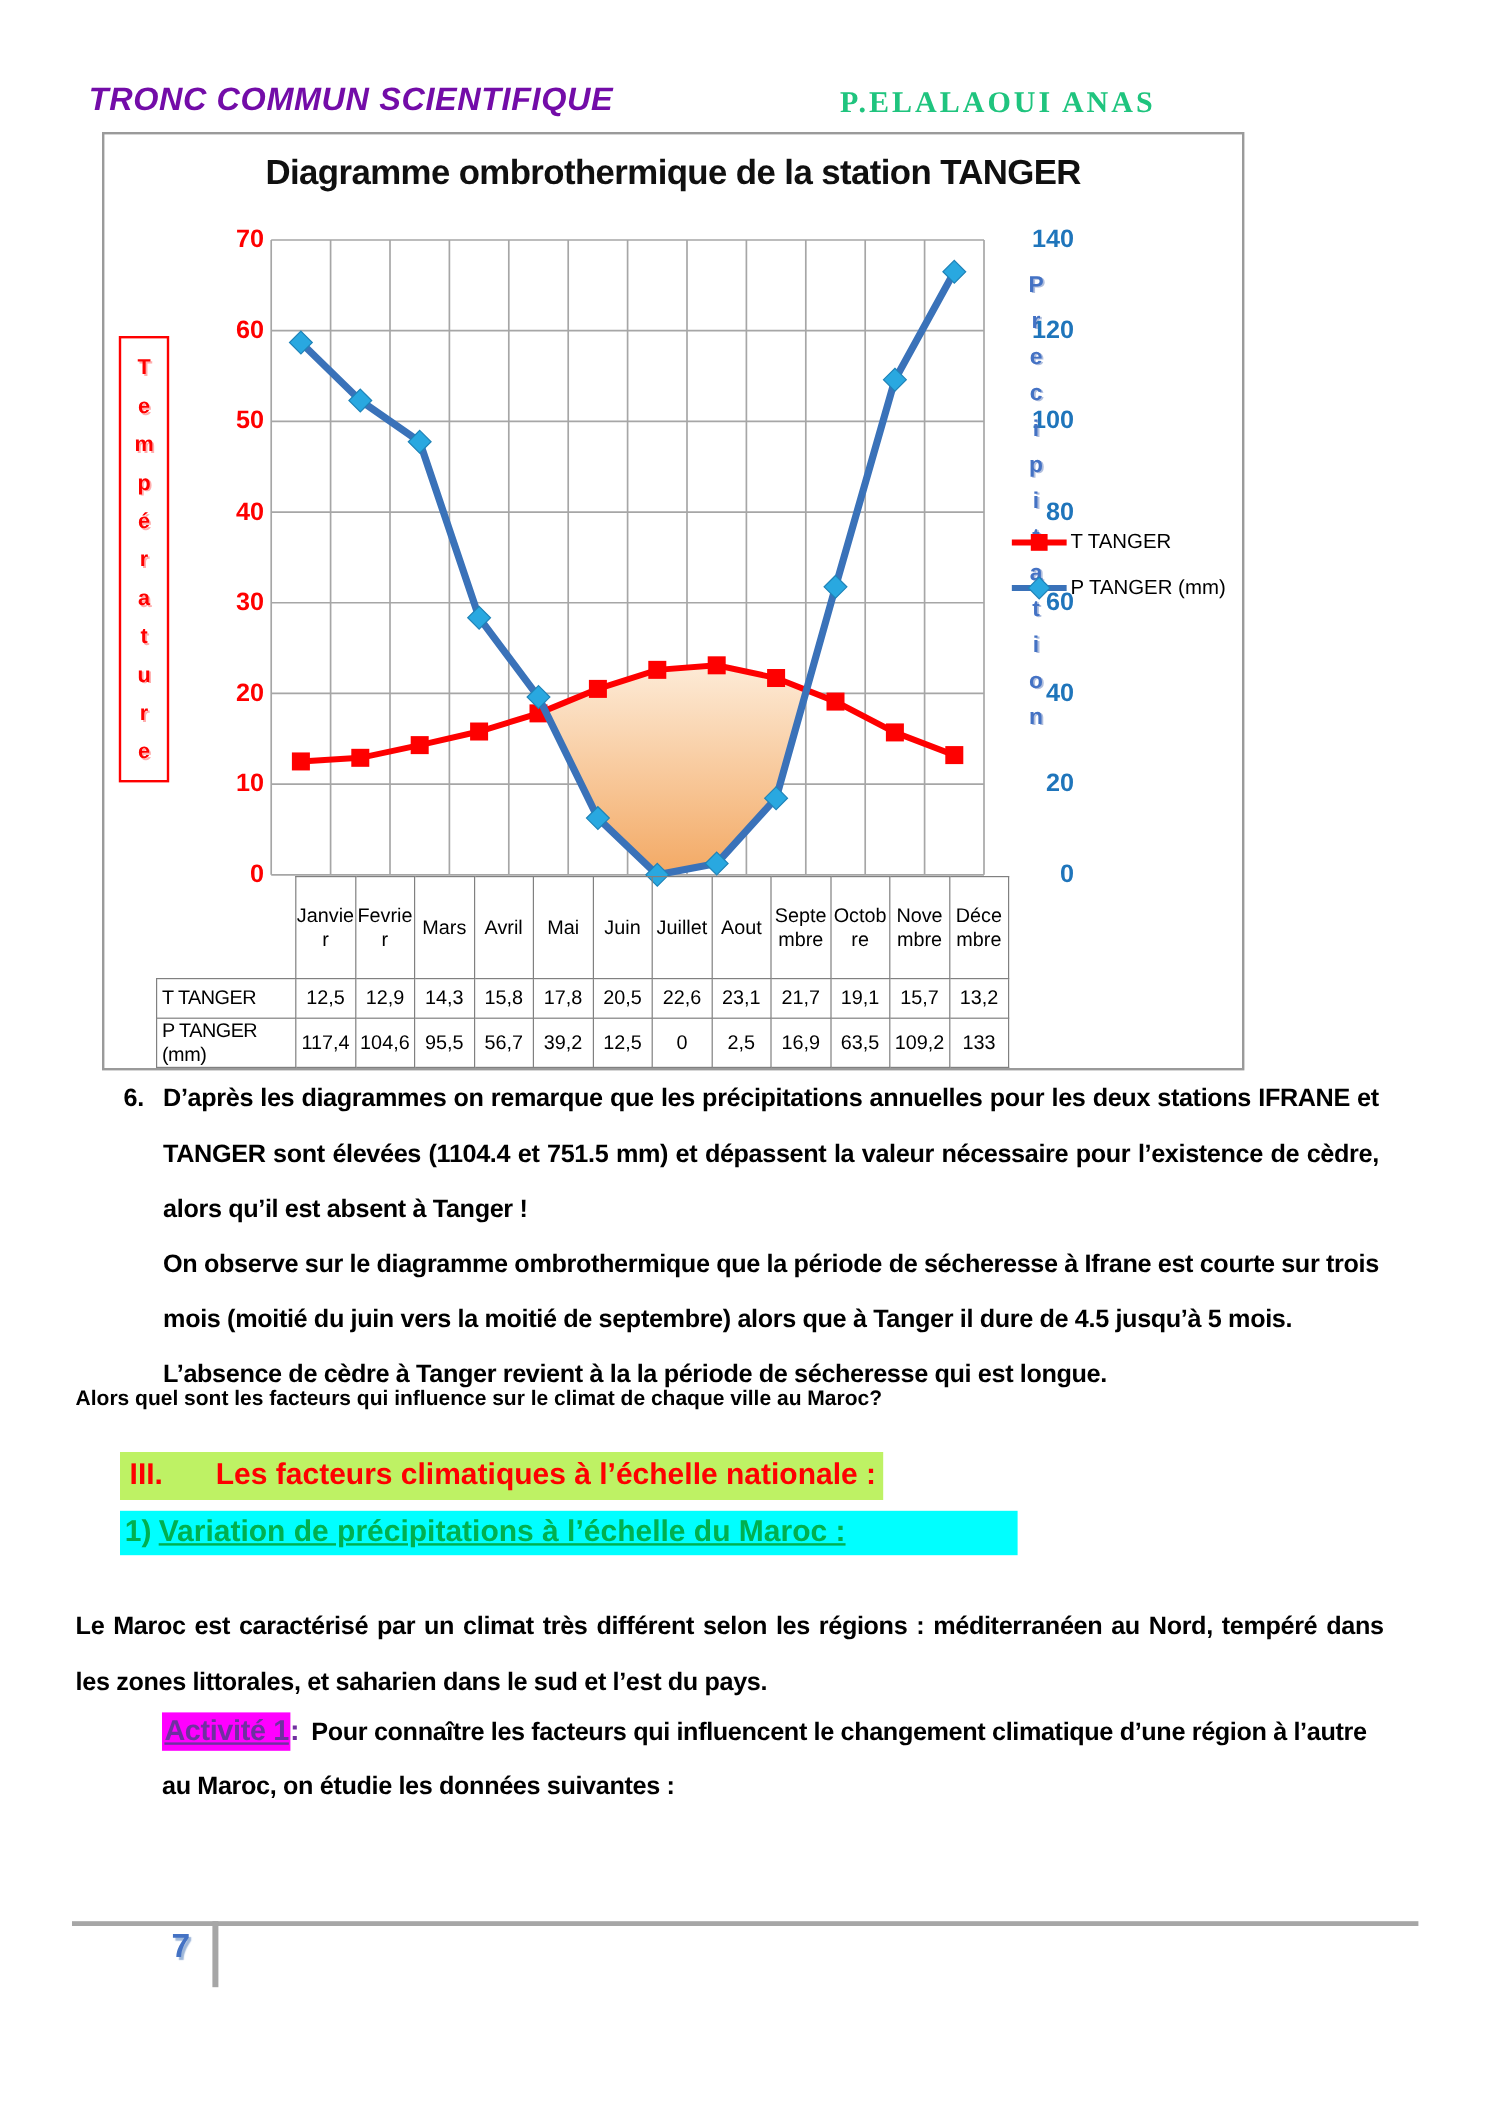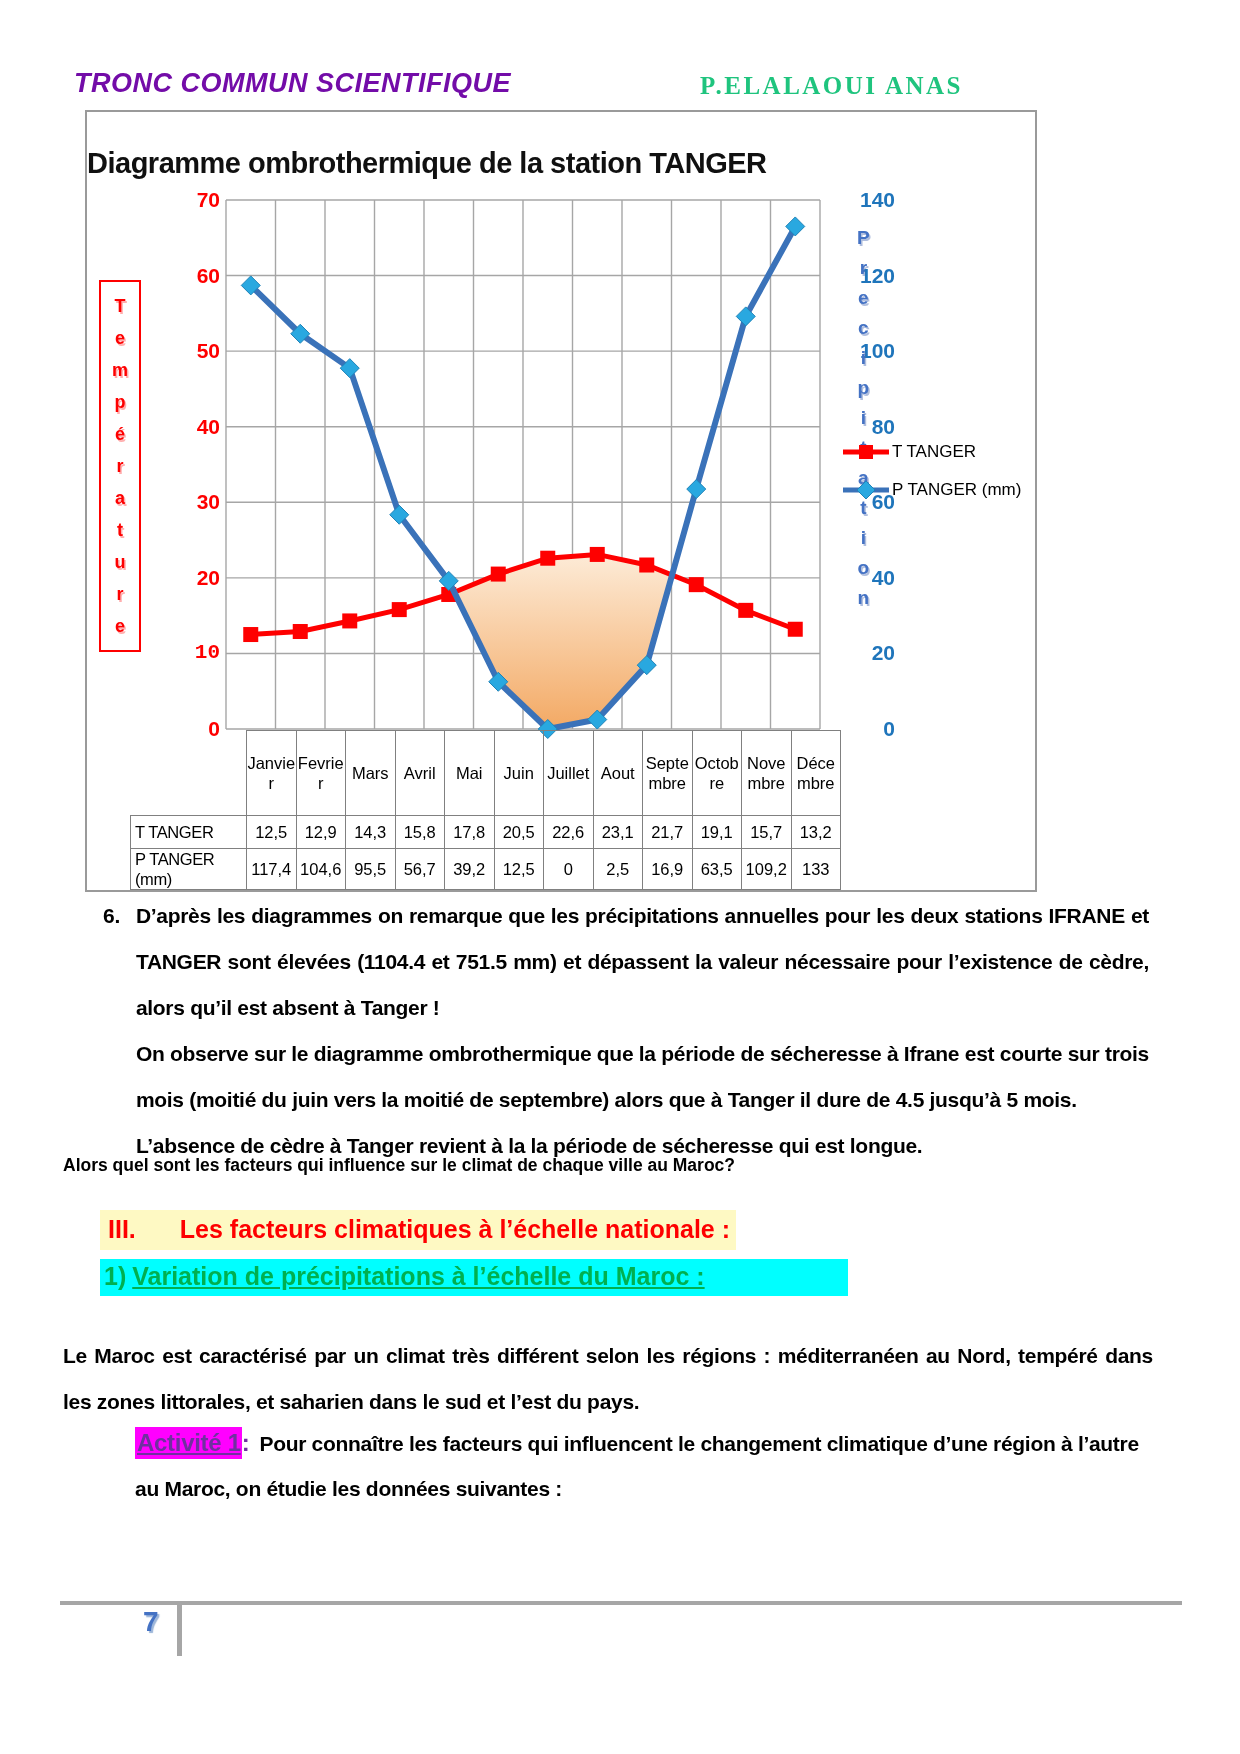--- a/index.html
+++ b/index.html
@@ -8,22 +8,22 @@
 
   
   .hdr-left{position:absolute;left:74px;top:68px;font-size:27px;font-weight:bold;
             font-style:italic;color:#730CA8;letter-spacing:0.5px;}
   .hdr-right{position:absolute;left:700px;top:72px;font-size:25px;font-weight:bold;
              color:#1FC47E;letter-spacing:2.5px;font-family:Liberation Serif, serif;}
 
   
   .chart-box{position:absolute;left:85px;top:110px;width:948px;height:778px;
              border:2px solid #9a9a9a;background:#fff;}
-  .chart-title{position:absolute;top:16px;left:0;width:100%;
-               font-size:29px;font-weight:bold;color:#101010;letter-spacing:-0.5px;margin-top:19px;}
+  .chart-title{position:absolute;top:16px;left:0;width:100%;text-align:center;
+               font-size:29px;font-weight:bold;color:#101010;letter-spacing:-0.5px;}
   .tick{position:absolute;font-weight:bold;font-size:21px;line-height:1;}
   .tick-left{color:#FE0000;width:48px;text-align:right;}
   .tick-right{color:#1F75BB;width:60px;text-align:right;}
   .temp-box{position:absolute;left:12px;top:168px;width:42px;height:372px;
             border:2px solid #FE0000;display:flex;flex-direction:column;
             align-items:center;justify-content:space-around;padding:8px 0;box-sizing:border-box;}
   .temp-letter{color:#FE0000;font-weight:bold;font-size:18px;line-height:1;
                text-shadow:1.5px 1.5px 0 rgba(255,160,160,0.85);}
   .precip-word{position:absolute;left:770px;top:116px;display:flex;flex-direction:column;
                align-items:center;gap:11px;}
@@ -39,21 +39,21 @@
   .data-table td.month{word-break:break-all;height:84px;vertical-align:middle;}
   .data-table td.rowlabel{text-align:left;padding-left:4px;letter-spacing:-0.4px;}
   .data-table td.noborder{border:none;}
   .data-table td.val{height:32px;}
 
   
   .item6{position:absolute;left:103px;top:893px;width:1046px;display:flex;gap:16px;
          font-size:21px;font-weight:bold;color:#000;line-height:46px;letter-spacing:-0.3px;}
   .item6 p{margin:0;text-align:justify;}
   .question{position:absolute;left:63px;top:1155px;font-size:17.5px;font-weight:bold;color:#000;}
-  .heading3{position:absolute;left:100px;top:1210px;width:636px;background:#fef9c3;
+  .heading3{position:absolute;left:100px;top:1210px;width:636px;background:#bef264;
             color:#FE0000;font-size:25px;font-weight:bold;padding:5px 0 6px 8px;box-sizing:border-box;}
   .heading3 .num{margin-right:44px;}
   .heading1{position:absolute;left:100px;top:1259px;width:748px;background:#00FFFF;
             color:#00B050;font-size:25px;font-weight:bold;padding:3px 0 5px 4px;box-sizing:border-box;}
   .heading1 .txt{text-decoration:underline;}
   .heading1 .num{margin-right:6px;}
   .paragraph{position:absolute;left:63px;top:1333px;width:1090px;font-size:21px;
              font-weight:bold;color:#000;line-height:46px;letter-spacing:-0.3px;text-align:justify;}
   .activity{position:absolute;left:135px;top:1420px;width:1016px;font-size:21px;
             font-weight:bold;color:#000;line-height:45px;letter-spacing:-0.3px;}
@@ -135,21 +135,21 @@
         <path d="M 658.75 194.88 L 668.25 204.38 L 658.75 213.88 L 649.25 204.38 Z" fill="#29A8E0" stroke="#1F83B8" stroke-width="1"></path>
         <path d="M 708.25 104.95000000000005 L 717.75 114.45000000000005 L 708.25 123.95000000000005 L 698.75 114.45000000000005 Z" fill="#29A8E0" stroke="#1F83B8" stroke-width="1"></path>
       </svg>
     <div id="left-ticks">
         <div class="tick tick-left" style="left: 85px; top: 77px;">70</div>
         <div class="tick tick-left" style="left: 85px; top: 152.571px;">60</div>
         <div class="tick tick-left" style="left: 85px; top: 228.143px;">50</div>
         <div class="tick tick-left" style="left: 85px; top: 303.714px;">40</div>
         <div class="tick tick-left" style="left: 85px; top: 379.286px;">30</div>
         <div class="tick tick-left" style="left: 85px; top: 454.857px;">20</div>
-        <div class="tick tick-left" style="left: 85px; top: 530.429px; font-family: Liberation Mono, monospace;">10</div>
+        <div class="tick tick-left" style="left: 85px; top: 530.429px;">10</div>
         <div class="tick tick-left" style="left: 85px; top: 606px;">0</div>
       </div>
     <div id="right-ticks">
         <div class="tick tick-right" style="left: 748px; top: 77px;">140</div>
         <div class="tick tick-right" style="left: 748px; top: 152.571px;">120</div>
         <div class="tick tick-right" style="left: 748px; top: 228.143px;">100</div>
         <div class="tick tick-right" style="left: 748px; top: 303.714px;">80</div>
         <div class="tick tick-right" style="left: 748px; top: 379.286px;">60</div>
         <div class="tick tick-right" style="left: 748px; top: 454.857px;">40</div>
         <div class="tick tick-right" style="left: 748px; top: 530.429px;">20</div>

